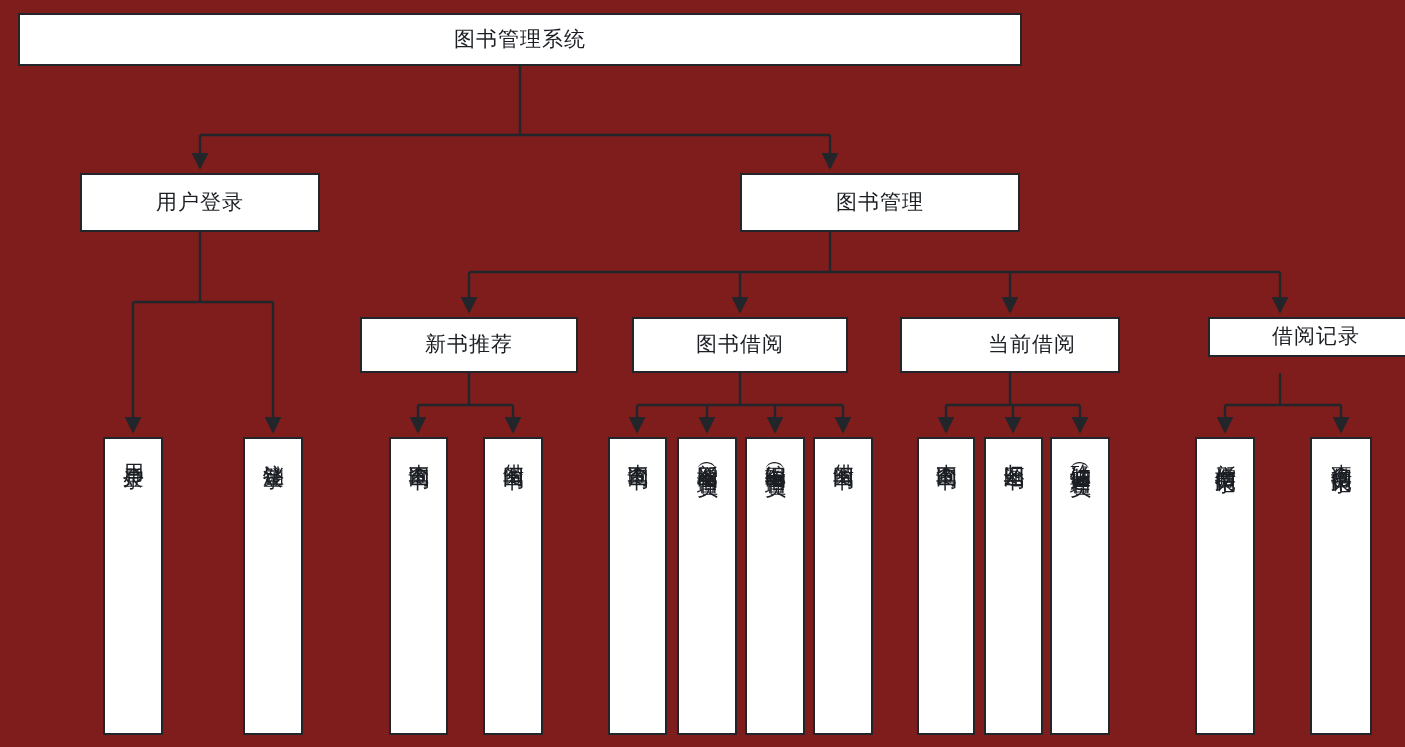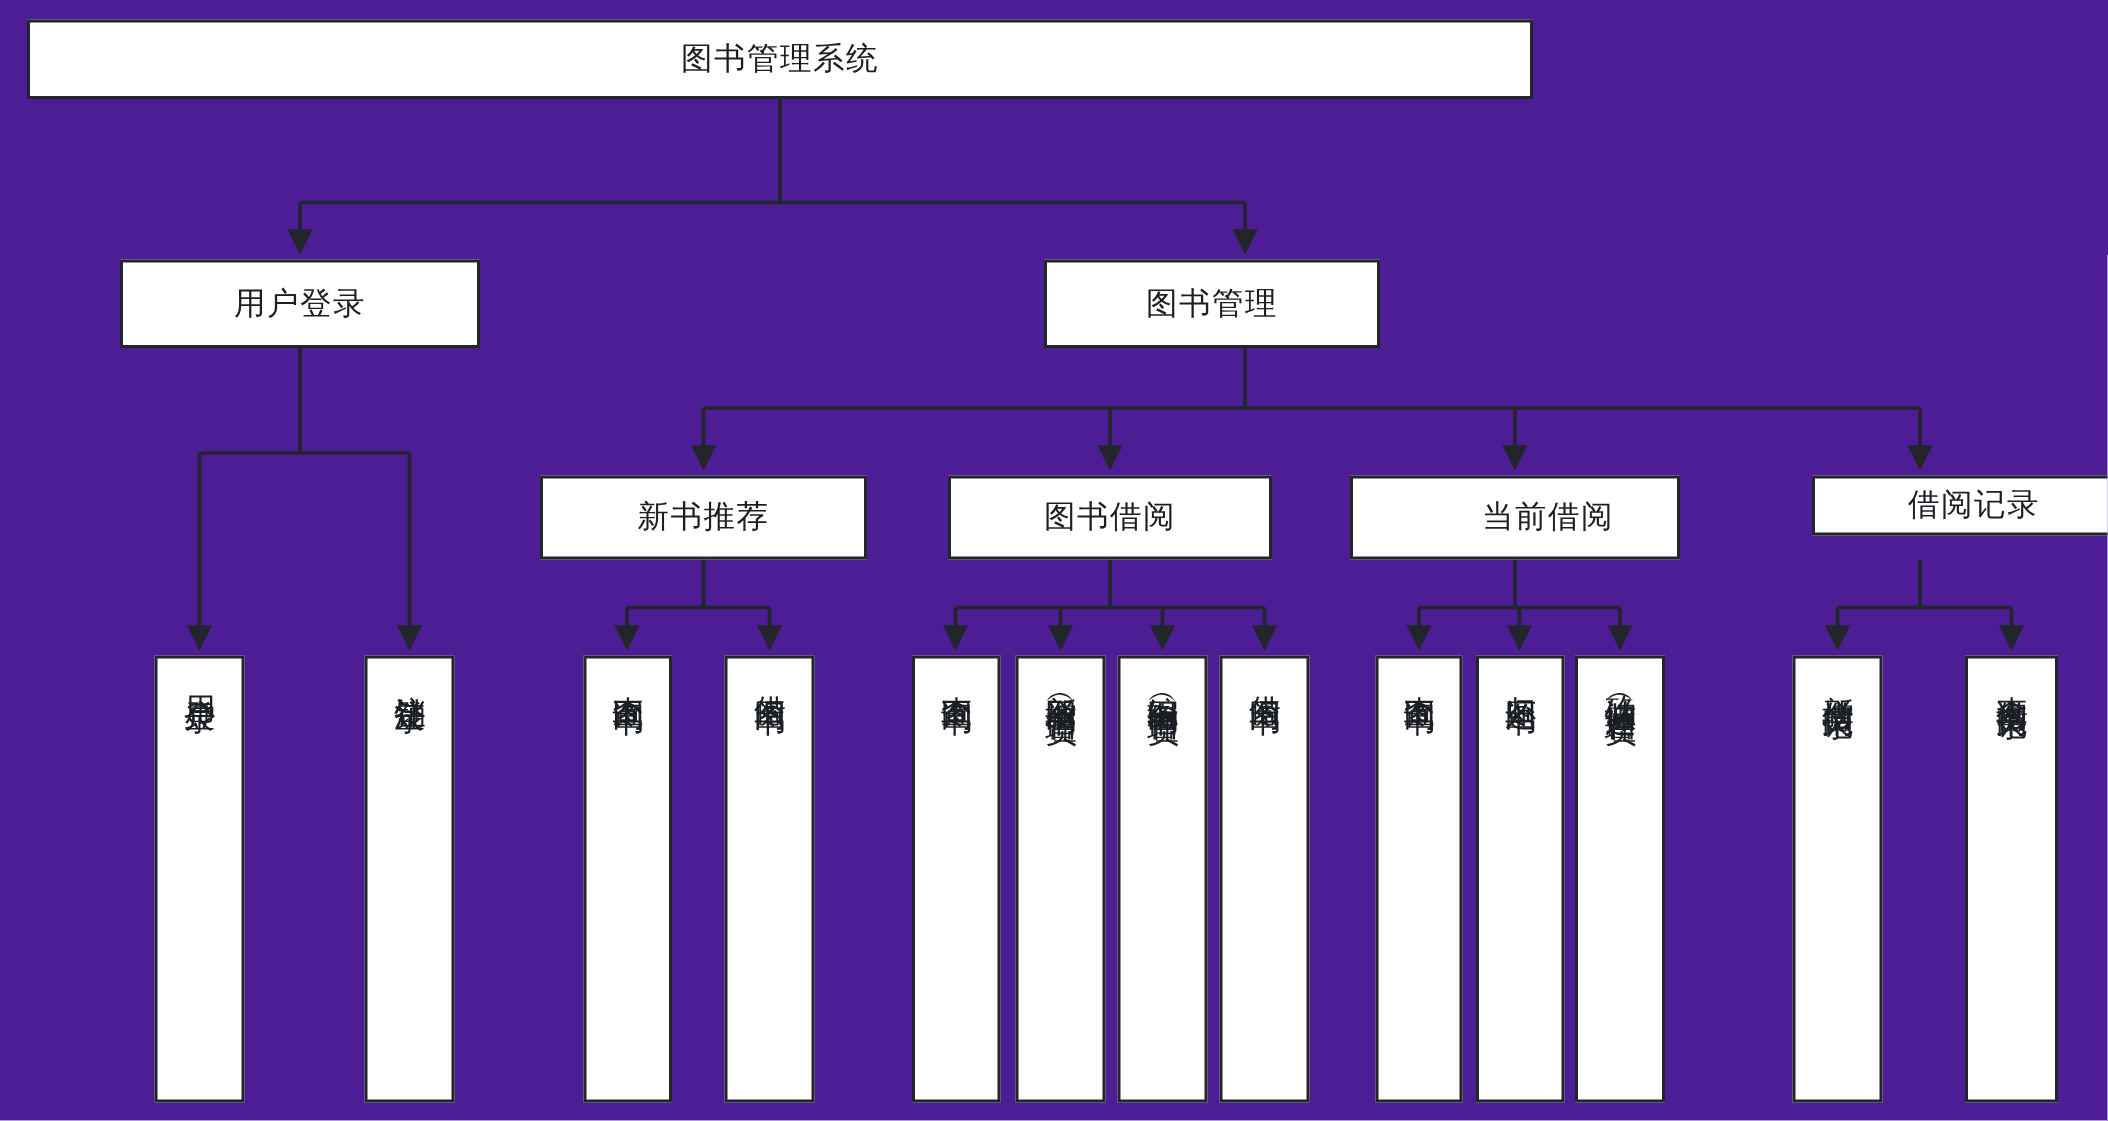--- a/index.html
+++ b/index.html
@@ -1,18 +1,18 @@
 <!DOCTYPE html>
 <html><head>
 <meta charset="utf-8">
 <style>
   html,body{margin:0;padding:0;background:#ffffff;}
   body{width:1405px;height:747px;overflow:hidden;
        font-family:"DejaVu Sans","Liberation Sans",sans-serif;}
-  #stage{position:relative;width:1405px;height:747px;background:#4c1d95;}
+  #stage{position:relative;width:1405px;height:747px;background:#7f1d1d;}
   svg#wires{position:absolute;left:0;top:0;width:1405px;height:747px;}
   .node{position:absolute;box-sizing:border-box;background:#ffffff;
         border:2px solid #22252a;display:flex;align-items:center;
         justify-content:center;color:#1b1e23;}
   .node.h{ }                      
   .node.v{padding-top:8px;align-items:flex-start;}
   .label-h{font-size:21px;line-height:1.1;white-space:nowrap;letter-spacing:1px;}
   .label-v{font-size:21px;line-height:1.18;letter-spacing:2px;
            writing-mode:vertical-rl;text-orientation:upright;white-space:nowrap;}
   #watermark{position:absolute;right:6px;bottom:6px;color:#9a9a9a;
@@ -72,21 +72,21 @@
     </g>
   </svg>
 
   <div class="node h" style="left: 18px; top: 13px; width: 1004px; height: 53px;">
     <span class="label-h">图书管理系统</span>
   </div>
 
   <div class="node h" style="left: 80px; top: 173px; width: 240px; height: 59px;">
     <span class="label-h">用户登录</span>
   </div>
-  <div class="node h" style="left: 696px; top: 173px; width: 224px; height: 59px;">
+  <div class="node h" style="left: 740px; top: 173px; width: 280px; height: 59px;">
     <span class="label-h">图书管理</span>
   </div>
 
   <div class="node h" style="left: 632px; top: 317px; width: 216px; height: 56px;">
     <span class="label-h">图书借阅</span>
   </div>
   <div class="node h" style="left: 360px; top: 317px; width: 218px; height: 56px;">
     <span class="label-h">新书推荐</span>
   </div>
   <div class="node h" style="left: 900px; top: 317px; width: 220px; height: 56px; padding-left: 44px;">

